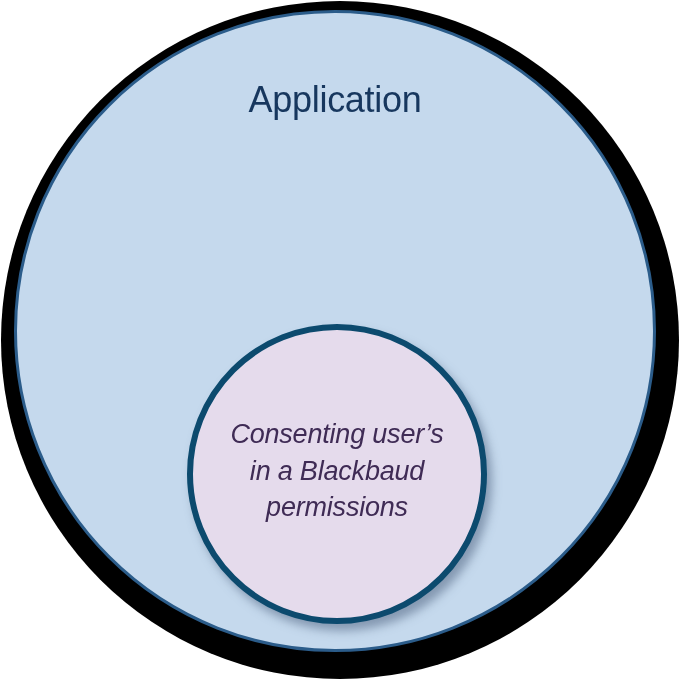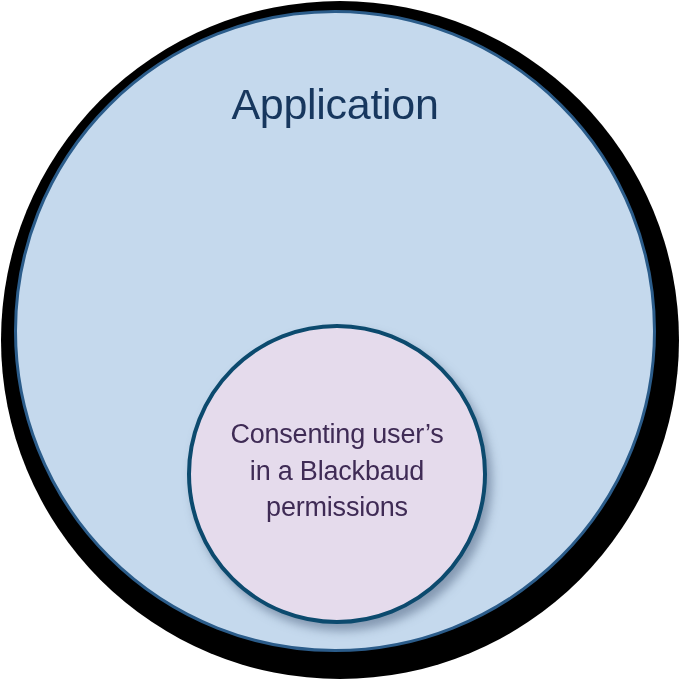--- a/index.html
+++ b/index.html
@@ -35,38 +35,39 @@
     background: #C5D9ED;
     border: 3px solid #2B5C8A;
   }
   .outer-label {
     position: absolute;
     left: 14px;
     top: 76px;
     width: 642px;
     text-align: center;
     color: #17375E;
-    font-size: 43px;
+    font-size: 36px;
     font-weight: 500;
     line-height: 1.32;
     letter-spacing: -0.3px;
   }
   .inner-circle {
     left: 187px;
     top: 324px;
     width: 300px;
     height: 300px;
     background: #E5DBEC;
-    border: 4px solid #0c4a6e;
+    border: 6px solid #0c4a6e;
     box-shadow: 5px 7px 10px rgba(80, 100, 130, 0.55);
     display: flex;
     flex-direction: column;
     align-items: center;
     justify-content: center;
     text-align: center;
+    font-style: italic;
   }
   .inner-label {
     color: #3F2B55;
     font-size: 27px;
     font-weight: 500;
     line-height: 1.37;
     letter-spacing: -0.2px;
     margin-top: -6px;
   }
 </style>

